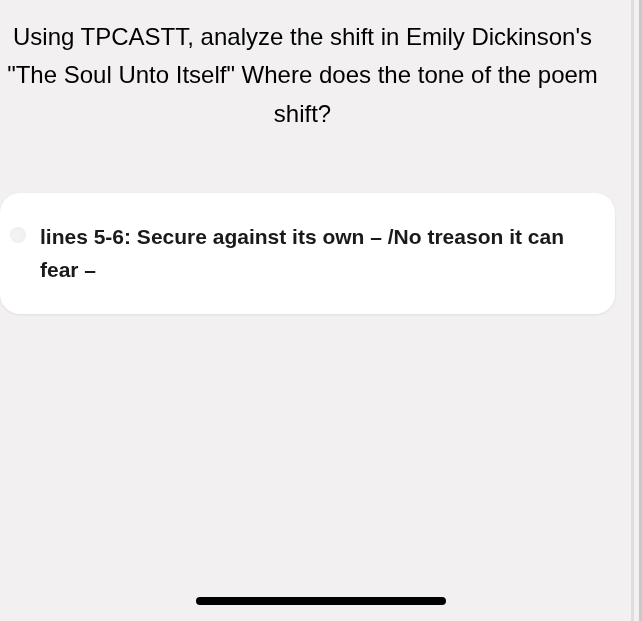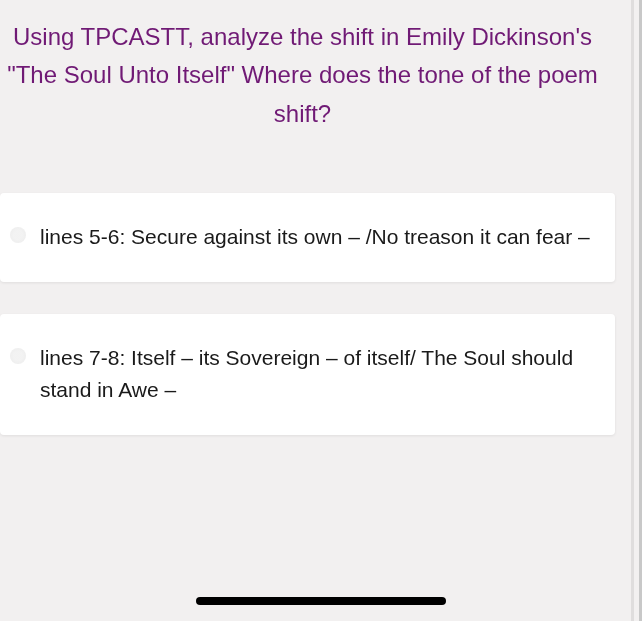--- a/index.html
+++ b/index.html
@@ -30,35 +30,35 @@
       bottom: 0;
       width: 3px;
       background: rgba(0,0,0,0.08);
     }
     .question {
       padding: 18px 20px 0 0;
       text-align: center;
       font-size: 24px;
       font-weight: 500;
       line-height: 1.6;
-      color: #701a75;
+      color: #000000;
       margin-bottom: 60px;
     }
     .options {
       display: flex;
       flex-direction: column;
       gap: 32px;
       padding-right: 10px;
     }
     .option {
       background: #ffffff;
-      border-radius: 4px;
+      border-radius: 20px;
       padding: 28px 24px 28px 40px;
       font-size: 21px;
-      font-weight: 400;
+      font-weight: 700;
       line-height: 1.55;
       color: #1a1a1a;
       box-shadow: 0 1px 3px rgba(0,0,0,0.08);
       cursor: pointer;
       position: relative;
     }
     .option::before {
       content: '';
       position: absolute;
       left: 10px;
@@ -82,20 +82,17 @@
   </style>
 </head>
 <body>
 
 <div class="container">
   <div class="question">Using TPCASTT, analyze the shift in Emily Dickinson's "The Soul Unto Itself" Where does the tone of the poem shift?</div>
   <div class="options">
     <div class="option">
       <span>lines 5-6: Secure against its own – /No treason it can fear –</span>
     </div>
-    <div class="option">
-      <span>lines 7-8: Itself – its Sovereign – of itself/ The Soul should stand in Awe –</span>
-    </div>
   </div>
 </div>
 
 <div class="inner-border"></div>
 <div class="bottom-bar"></div>
 
 </body></html>

